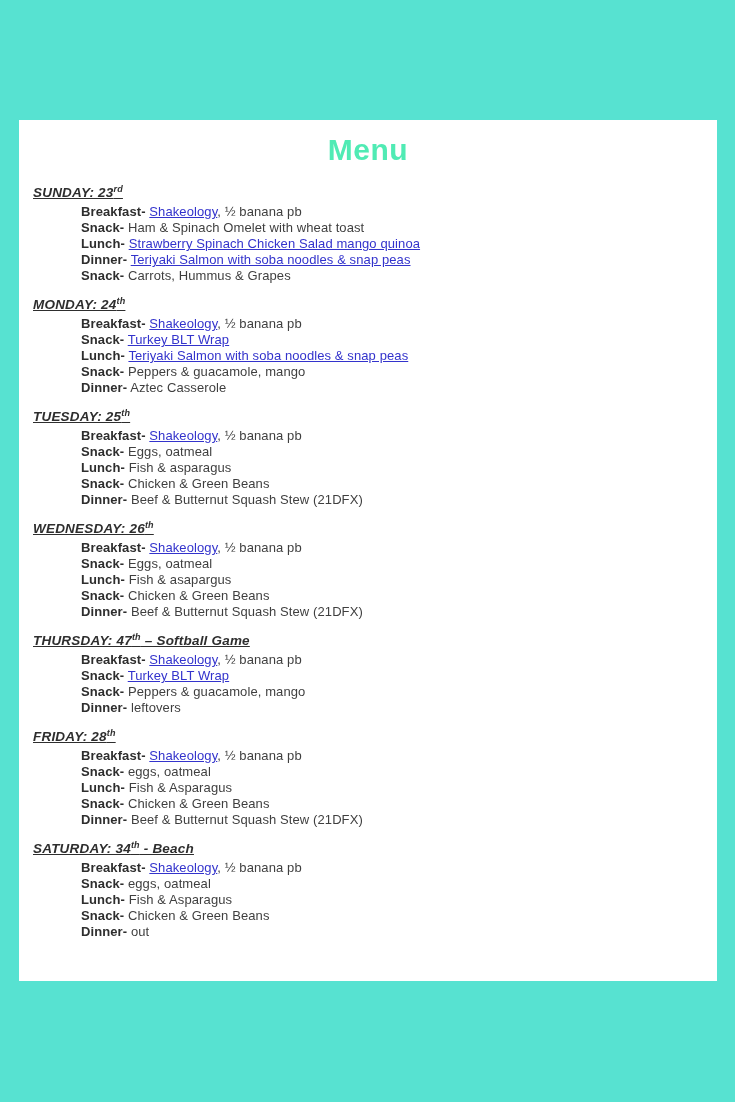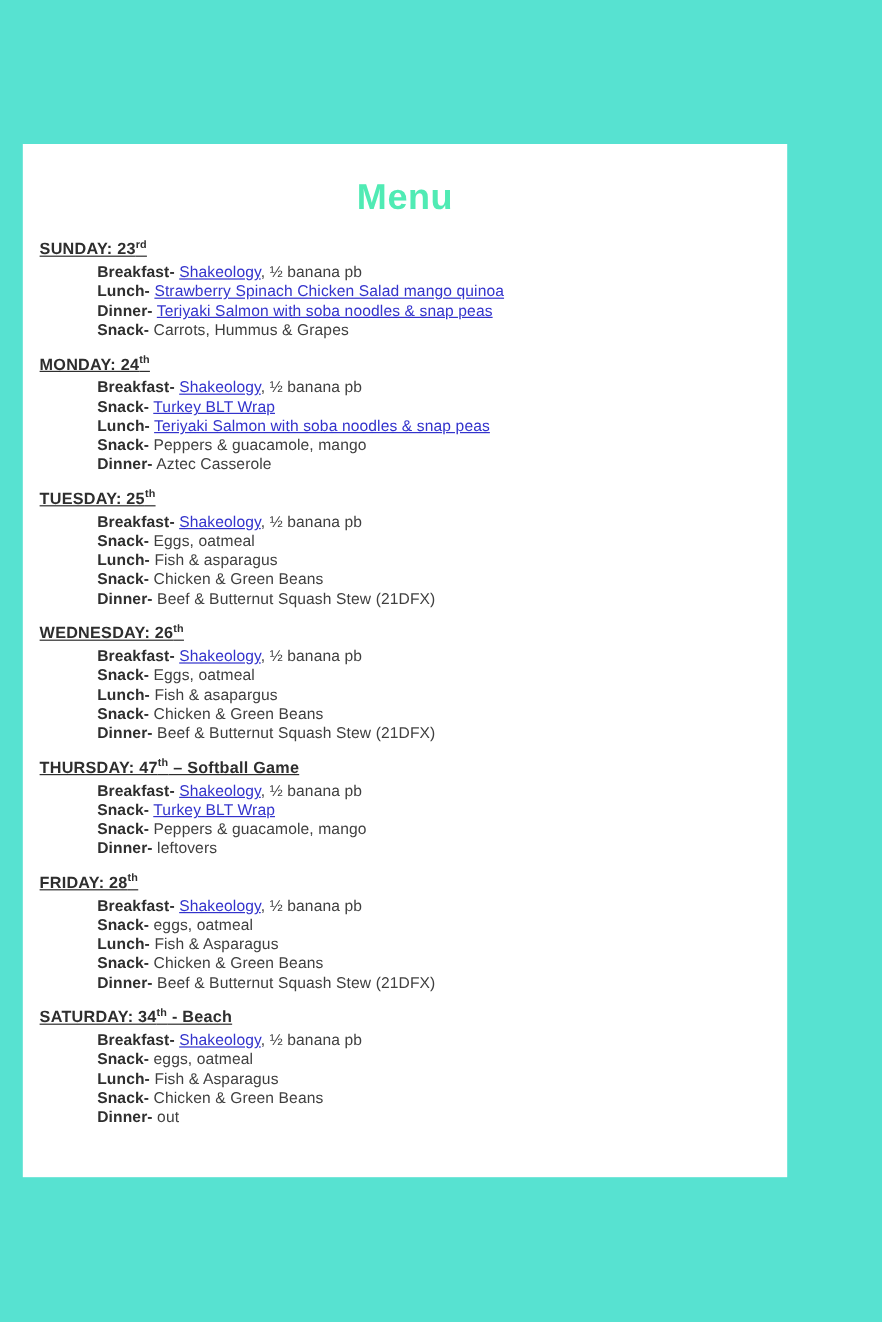--- a/index.html
+++ b/index.html
@@ -17,43 +17,44 @@
     height: 1102px;
     background: var(--background);
     position: relative;
     overflow: hidden;
     font-family: "Liberation Sans", sans-serif;
   }
   .card {
     position: absolute;
     left: 19px;
     top: 120px;
-    width: 637px;
+    width: 698px;
     height: 861px;
     background: var(--card);
-    padding: 28px 14px 0 14px;
+    padding: 13px 14px 0 14px;
   }
   .menu-title {
     margin: 0 0 18px 0;
     text-align: center;
     font-size: 30px;
     line-height: 34px;
     font-weight: 700;
     letter-spacing: 0.5px;
     color: var(--title);
   }
   .day-section { margin: 0 0 13px 0; }
   .day-heading {
     margin: 0 0 3px 0;
     font-size: 13.5px;
     line-height: 16px;
     font-weight: 700;
     color: var(--heading);
     text-decoration: underline;
     letter-spacing: 0.2px;
+    font-style: italic;
   }
   .day-heading sup {
     font-size: 9px;
     line-height: 0;
   }
   .meal-line {
     margin: 0;
     font-size: 13px;
     line-height: 16px;
     color: var(--text);
@@ -72,20 +73,21 @@
 </style>
 </head>
 <body>
 
 <div class="card">
   <h1 class="menu-title">Menu</h1>
   <div>
       <section class="day-section">
         <h2 class="day-heading"><span>SUNDAY: 23</span><sup>rd</sup></h2>
         <p class="meal-line"><strong class="meal-label">Breakfast-</strong> <a class="meal-link" href="#">Shakeology</a><span>, ½ banana pb</span></p>
+        <p class="meal-line"><strong class="meal-label">Snack-</strong> <span>Ham &amp; Spinach Omelet with wheat toast</span></p>
         <p class="meal-line"><strong class="meal-label">Lunch-</strong> <a class="meal-link" href="#">Strawberry Spinach Chicken Salad mango quinoa</a></p>
         <p class="meal-line"><strong class="meal-label">Dinner-</strong> <a class="meal-link" href="#">Teriyaki Salmon with soba noodles &amp; snap peas</a></p>
         <p class="meal-line"><strong class="meal-label">Snack-</strong> <span>Carrots, Hummus &amp; Grapes</span></p>
       </section>
       <section class="day-section">
         <h2 class="day-heading"><span>MONDAY: 24</span><sup>th</sup></h2>
         <p class="meal-line"><strong class="meal-label">Breakfast-</strong> <a class="meal-link" href="#">Shakeology</a><span>, ½ banana pb</span></p>
         <p class="meal-line"><strong class="meal-label">Snack-</strong> <a class="meal-link" href="#">Turkey BLT Wrap</a></p>
         <p class="meal-line"><strong class="meal-label">Lunch-</strong> <a class="meal-link" href="#">Teriyaki Salmon with soba noodles &amp; snap peas</a></p>
         <p class="meal-line"><strong class="meal-label">Snack-</strong> <span>Peppers &amp; guacamole, mango</span></p>

